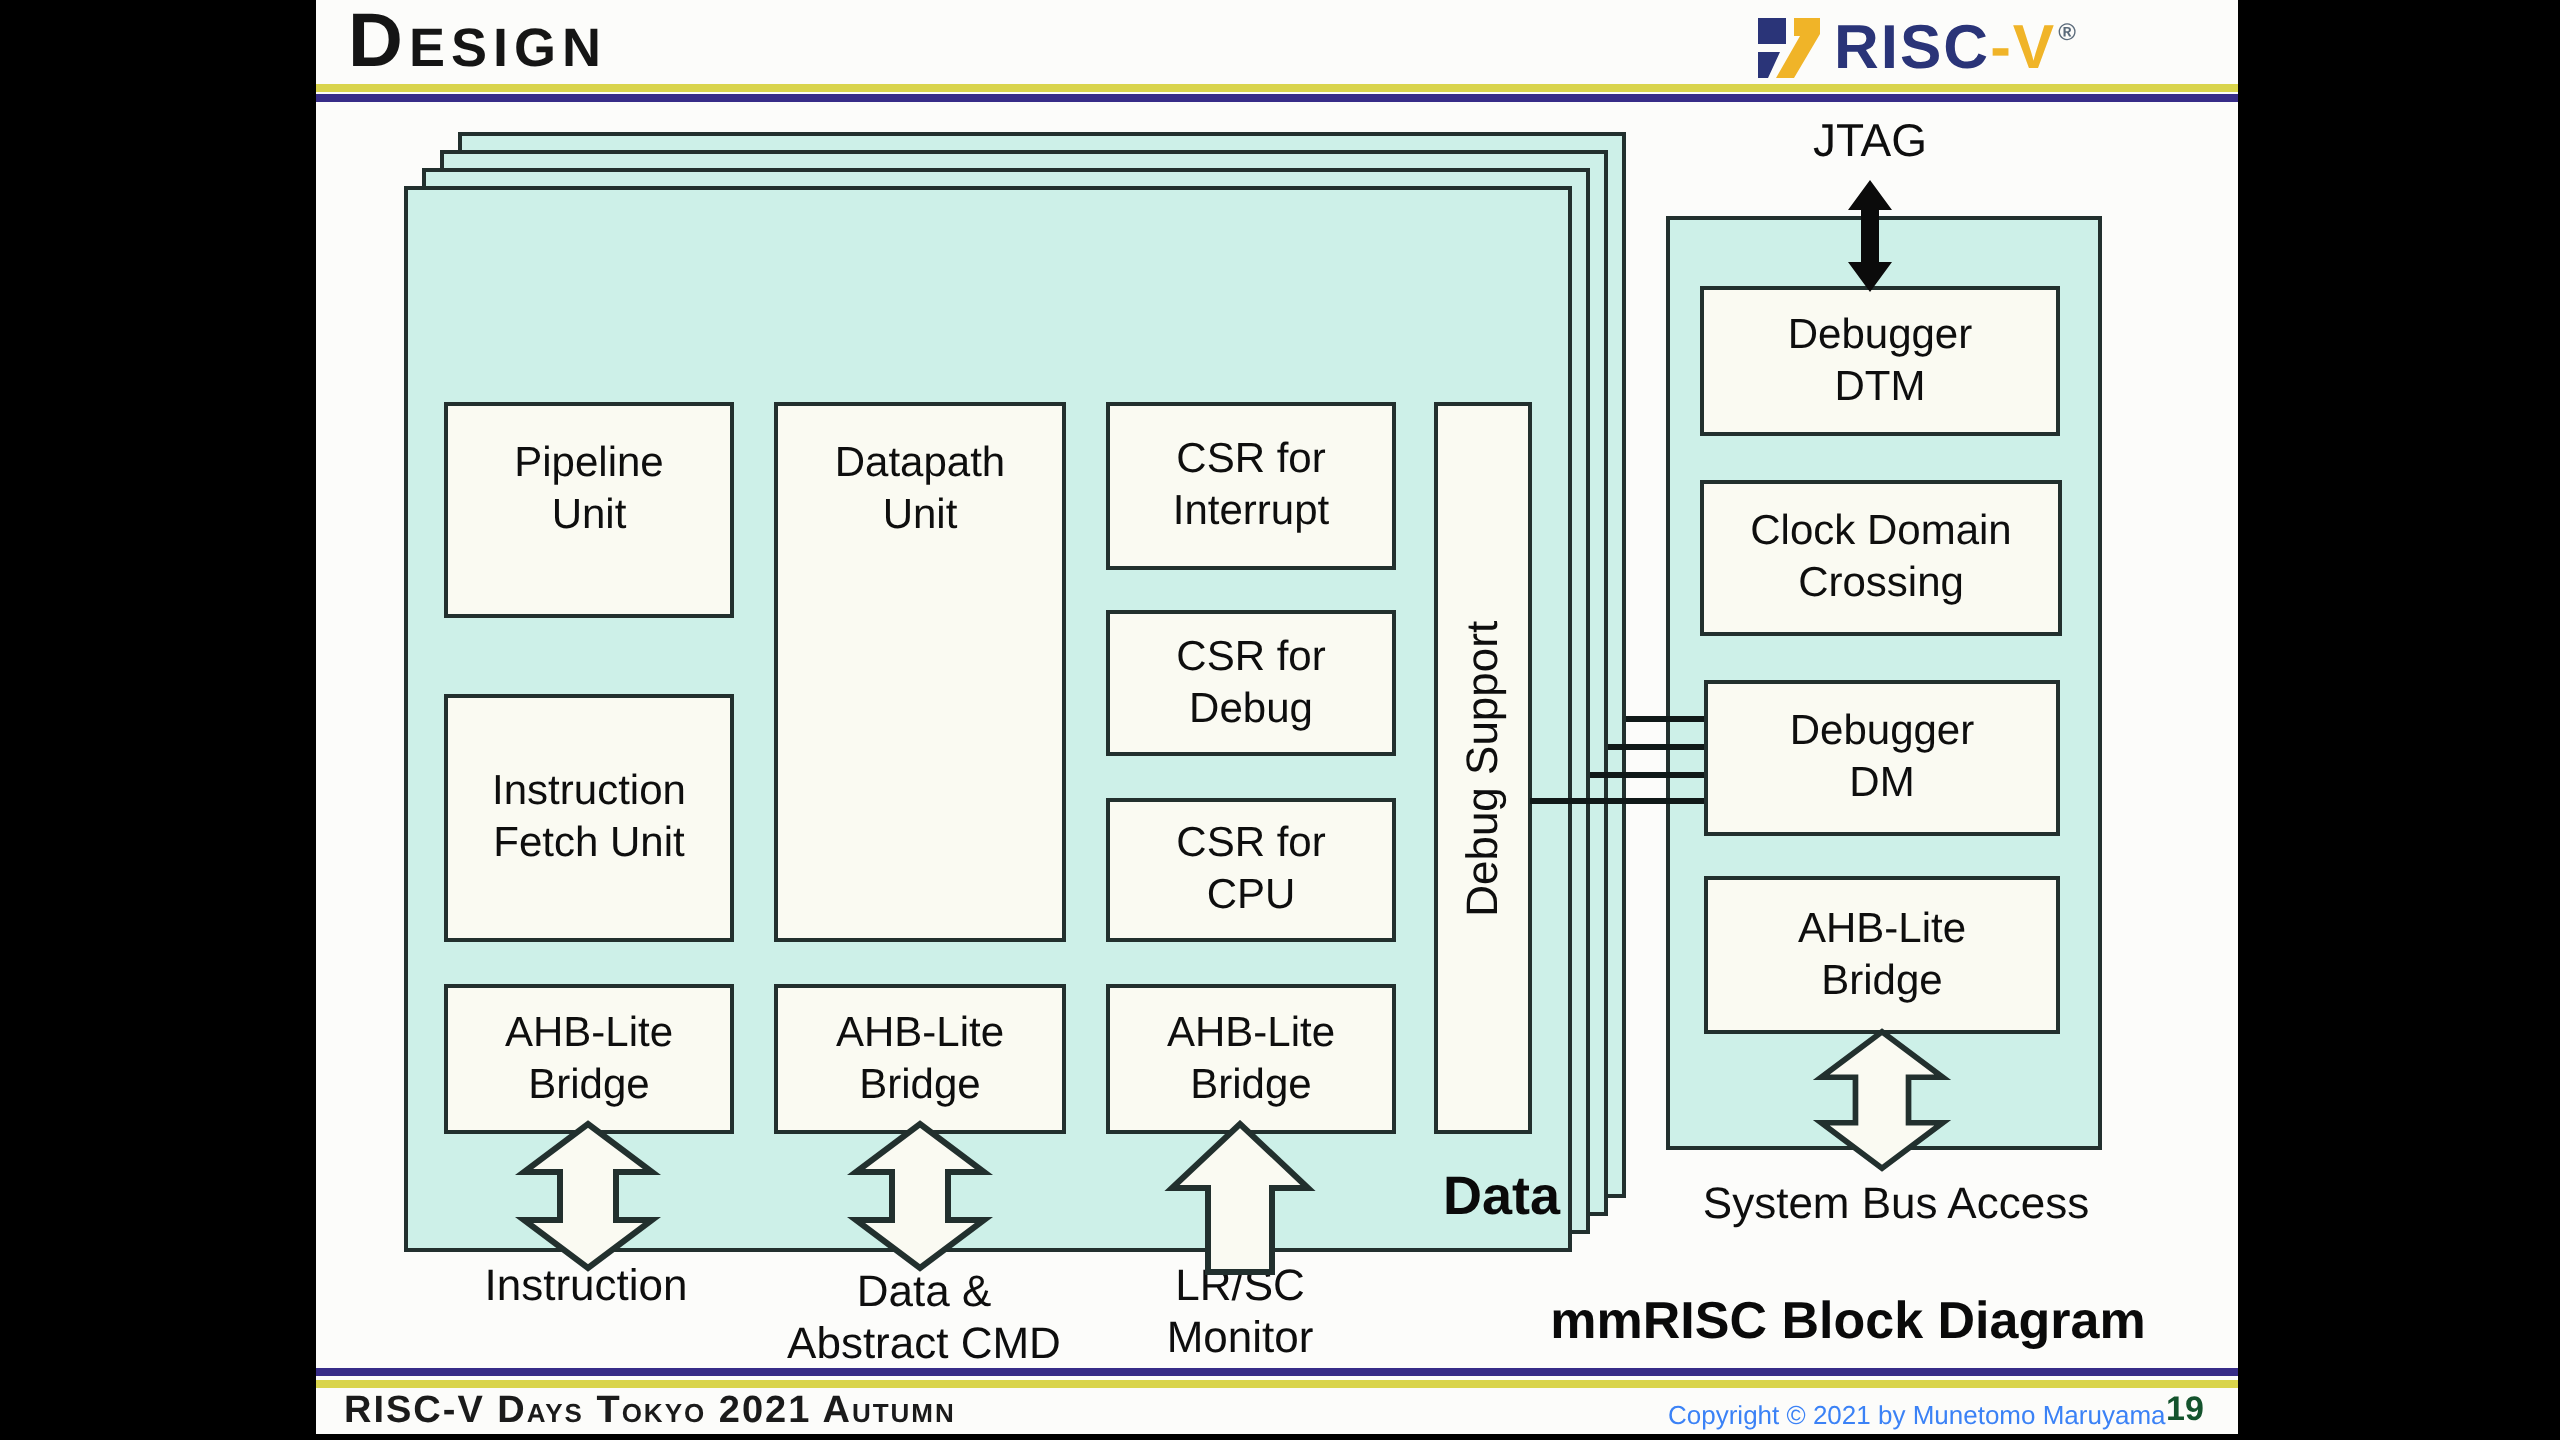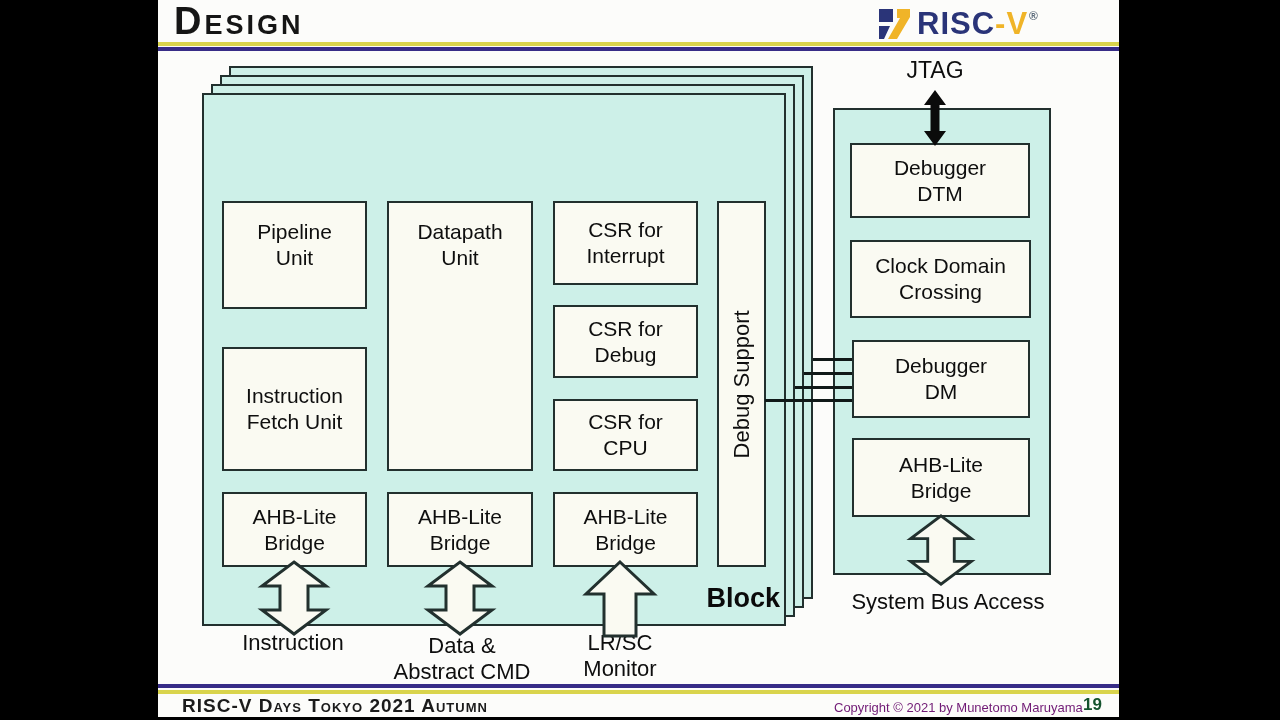--- a/index.html
+++ b/index.html
@@ -59,25 +59,25 @@
     font-size:22px; line-height:1.2; color:#0e0e0e; z-index:3;
   }
   .hartn { position:absolute; left:500px; top:583px; width:122px; text-align:right;
            font-size:27px; font-weight:bold; color:#0a0a0a; z-index:3; }
   .caption { position:absolute; left:590px; top:645px; width:352px; text-align:center;
              font-size:26px; font-weight:bold; color:#0a0a0a; z-index:3; }
   .wire { position:absolute; height:3px; background:#101918; z-index:4; }
   .arrow { position:absolute; z-index:5; }
   
   .footer-event {
-    position:absolute; left:24px; top:695px;
+    position:absolute; left:14px; top:695px;
     font-size:19px; font-weight:bold; font-variant:small-caps;
     letter-spacing:1px; color:#1b1b1b; z-index:6;
   }
-  .footer-copy { position:absolute; left:676px; top:700px; font-size:13px; color:#701a75; z-index:6; }
+  .footer-copy { position:absolute; left:676px; top:700px; font-size:13px; color:#3b82f6; z-index:6; }
   .footer-page { position:absolute; left:925px; top:695px; font-size:17px; font-weight:bold; color:#14532d; z-index:6; }
 </style>
 </head>
 <body>
 
 <div class="slide">
 
   <div class="title">Design</div>
   <div class="logo">
     <svg width="36" height="36" viewBox="0 0 36 36">
@@ -117,21 +117,21 @@
     <span class="vtext">Debug Support</span>
   </div>
 
   <div class="box" style="left:64px; top:492px; width:145px; height:75px">AHB-Lite
 Bridge</div>
   <div class="box" style="left:229px; top:492px; width:146px; height:75px">AHB-Lite
 Bridge</div>
   <div class="box" style="left:395px; top:492px; width:145px; height:75px">AHB-Lite
 Bridge</div>
 
-  <div class="hartn">Block</div>
+  <div class="hartn">Data</div>
 
   <svg class="arrow" style="left:94px; top:560px" width="84" height="76" viewBox="0 0 84 76">
     <path d="M42 2 L74 26 L56 26 L56 50 L74 50 L42 74 L10 50 L28 50 L28 26 L10 26 Z" fill="#fafaf2" stroke="#22302e" stroke-width="3"></path>
   </svg>
   <svg class="arrow" style="left:260px; top:560px" width="84" height="76" viewBox="0 0 84 76">
     <path d="M42 2 L74 26 L56 26 L56 50 L74 50 L42 74 L10 50 L28 50 L28 26 L10 26 Z" fill="#fafaf2" stroke="#22302e" stroke-width="3"></path>
   </svg>
   <svg class="arrow" style="left:420px; top:560px" width="84" height="78" viewBox="0 0 84 78">
     <path d="M42 2 L76 34 L58 34 L58 76 L26 76 L26 34 L8 34 Z" fill="#fafaf2" stroke="#22302e" stroke-width="3"></path>
   </svg>
@@ -162,20 +162,21 @@
 DM</div>
   <div class="box" style="left:694px; top:438px; width:178px; height:79px">AHB-Lite
 Bridge</div>
 
   <svg class="arrow" style="left:741px; top:514px" width="84" height="72" viewBox="0 0 84 76">
     <path d="M42 2 L74 26 L56 26 L56 50 L74 50 L42 74 L10 50 L28 50 L28 26 L10 26 Z" fill="#fafaf2" stroke="#22302e" stroke-width="3"></path>
   </svg>
 
   <div class="plabel" style="left:690px; top:589px; width:200px">System Bus Access</div>
 
+  <div class="caption">mmRISC Block Diagram</div>
 
   <div class="rule rule-purple" style="top:684px"></div>
   <div class="rule rule-yellow" style="top:690px"></div>
   <div class="footer-event">RISC-V Days Tokyo 2021 Autumn</div>
   <div class="footer-copy">Copyright © 2021 by Munetomo Maruyama</div>
   <div class="footer-page">19</div>
 
 </div>
 
 </body></html>

